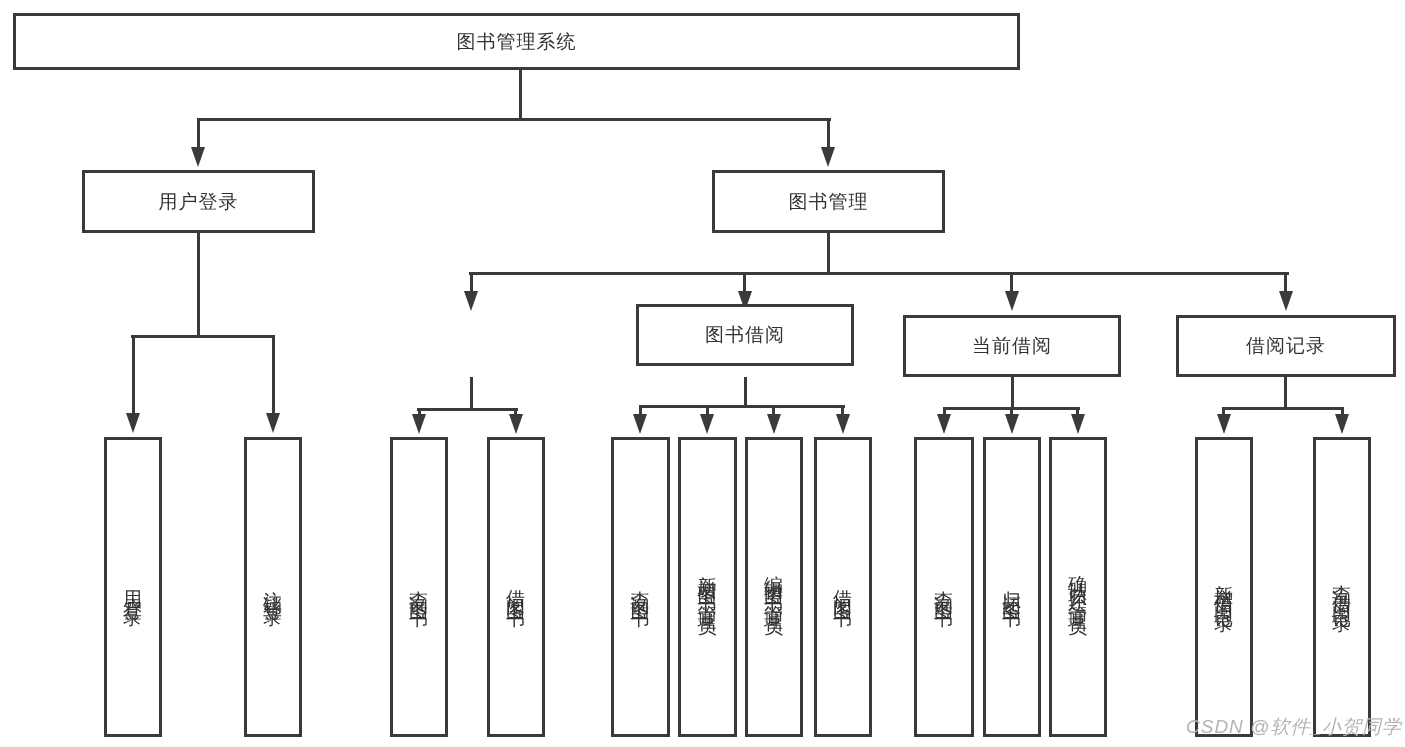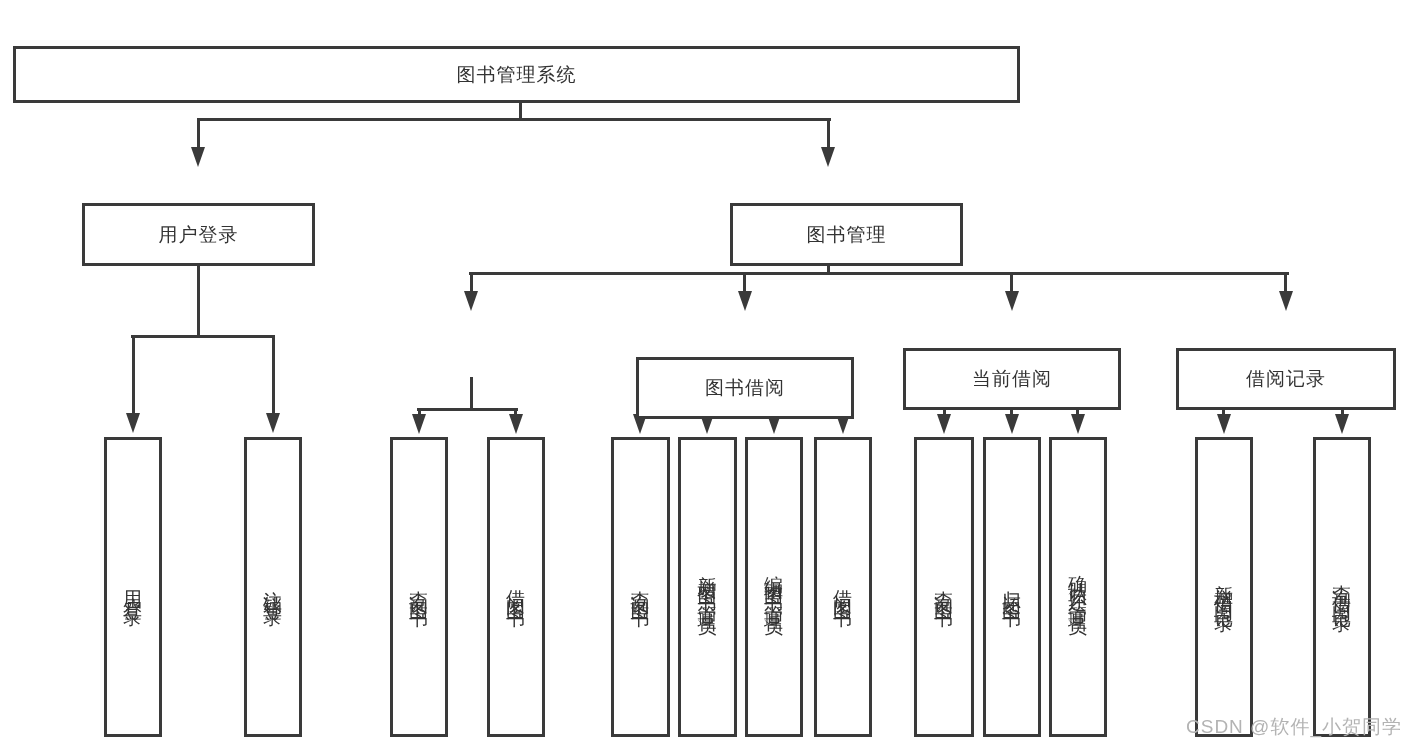--- a/index.html
+++ b/index.html
@@ -23,21 +23,20 @@
     position: absolute;
     border: 3px solid var(--line);
     background: var(--background);
     display: flex;
     align-items: center;
     justify-content: center;
     font-size: 19px;
     letter-spacing: 1px;
     color: var(--text);
     text-align: center;
-    margin-top: 33px;
   }
   .vnode {
     position: absolute;
     border: 3px solid var(--line);
     background: var(--background);
     display: flex;
     align-items: center;
     justify-content: center;
     font-size: 19px;
     color: var(--text);
@@ -61,20 +60,21 @@
     border-right: 7px solid transparent;
     border-top: 20px solid var(--line);
   }
   .watermark {
     position: absolute;
     font-size: 19px;
     color: var(--watermark);
     letter-spacing: 1px;
     white-space: nowrap;
     z-index: 5;
+    font-style: italic;
   }
 </style>
 </head>
 <body>
 
 <div class="canvas">
 
   <div class="line" style="left:519px; top:70px; width:3px; height:48px;"></div>
   <div class="line" style="left:197px; top:118px; width:634px; height:3px;"></div>
   <div class="line" style="left:197px; top:118px; width:3px; height:31px;"></div>
@@ -130,23 +130,23 @@
   <div class="line" style="left:1284px; top:377px; width:3px; height:30px;"></div>
   <div class="line" style="left:1223px; top:407px; width:121px; height:3px;"></div>
   <div class="line" style="left:1222px; top:407px; width:3px; height:9px;"></div>
   <div class="line" style="left:1341px; top:407px; width:3px; height:9px;"></div>
   <div class="arrow" style="left:1217px; top:414px;"></div>
   <div class="arrow" style="left:1335px; top:414px;"></div>
 
   <div class="node" style="left:13px; top:13px; width:1007px; height:57px;">图书管理系统</div>
 
   <div class="node" style="left:82px; top:170px; width:233px; height:63px;">用户登录</div>
-  <div class="node" style="left:730px; top:170px; width:233px; height:63px;">图书管理</div>
+  <div class="node" style="left:712px; top:170px; width:233px; height:63px;">图书管理</div>
 
-  <div class="node" style="left:636px; top:324px; width:218px; height:62px;">图书借阅</div>
+  <div class="node" style="left:636px; top:304px; width:218px; height:62px;">图书借阅</div>
   <div class="node" style="left:1176px; top:315px; width:220px; height:62px;">借阅记录</div>
   <div class="node" style="left:903px; top:315px; width:218px; height:62px;">当前借阅</div>
 
   <div class="vnode" style="left:104px; top:437px; width:58px; height:300px;">
     <span class="vtext">用户登录</span>
   </div>
   <div class="vnode" style="left:244px; top:437px; width:58px; height:300px;">
     <span class="vtext">注销登录</span>
   </div>
 

